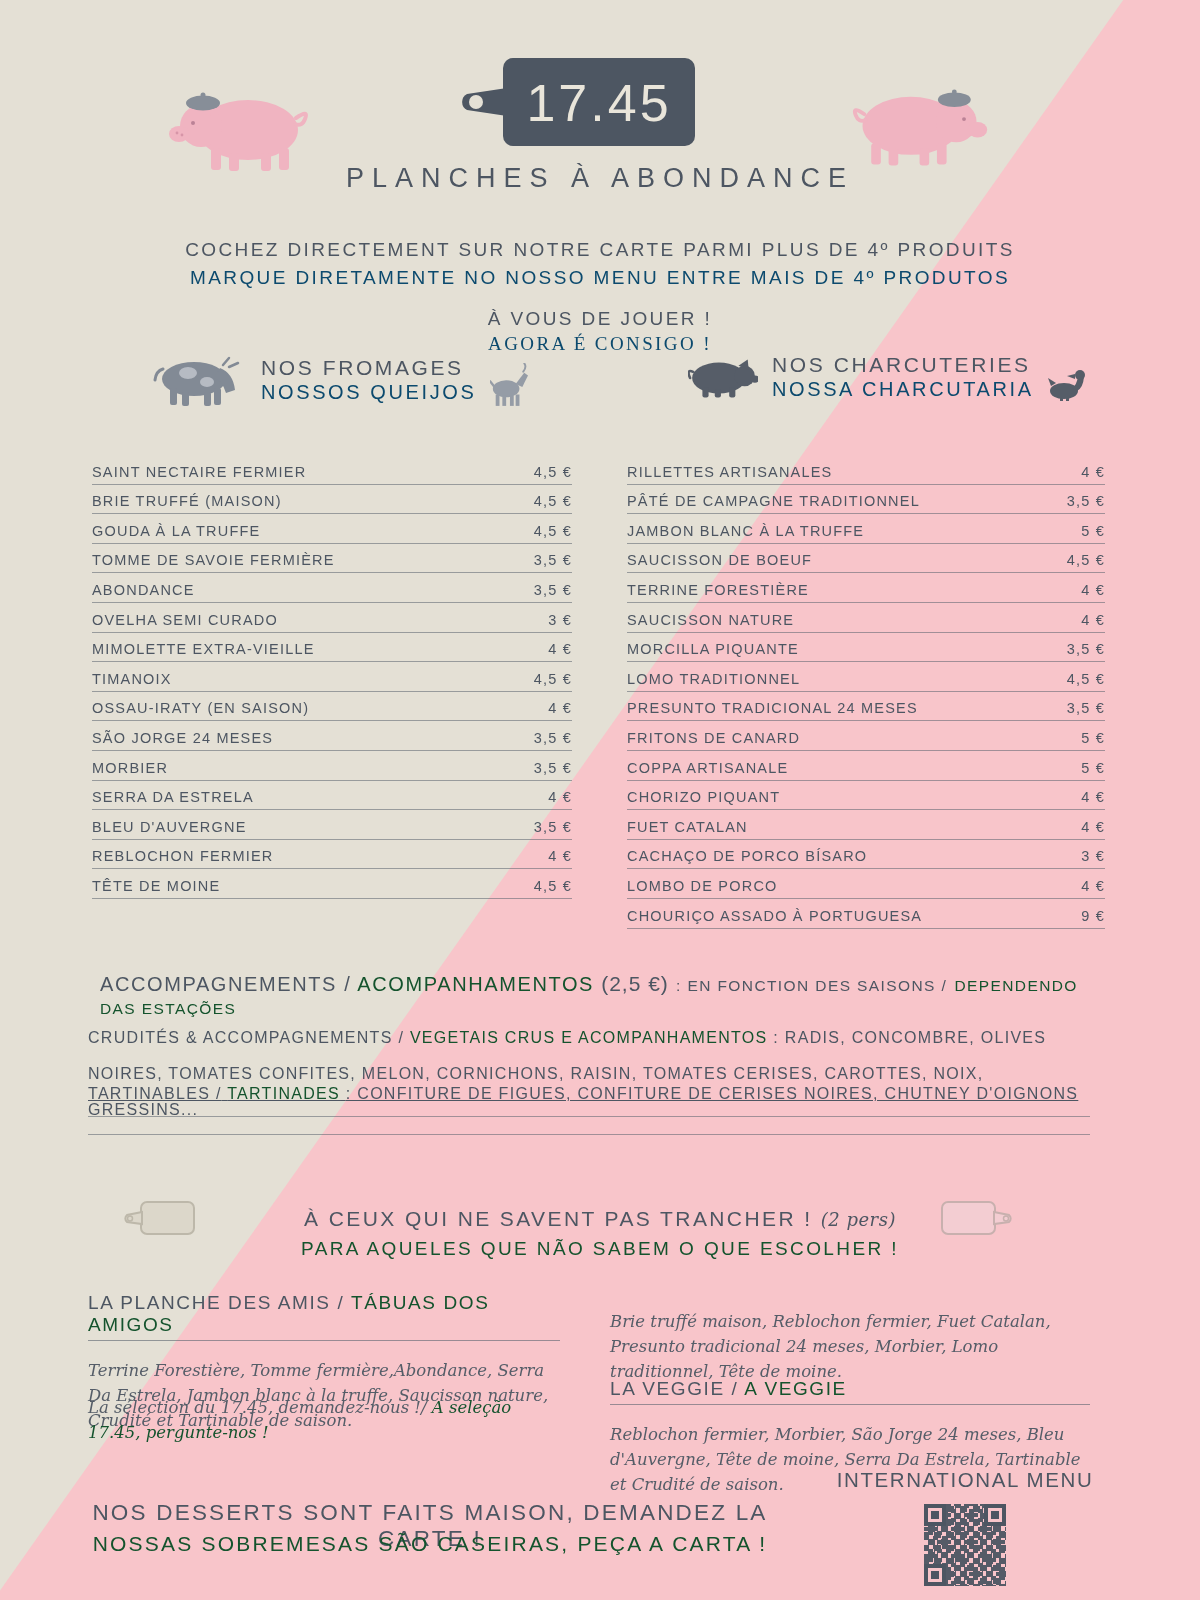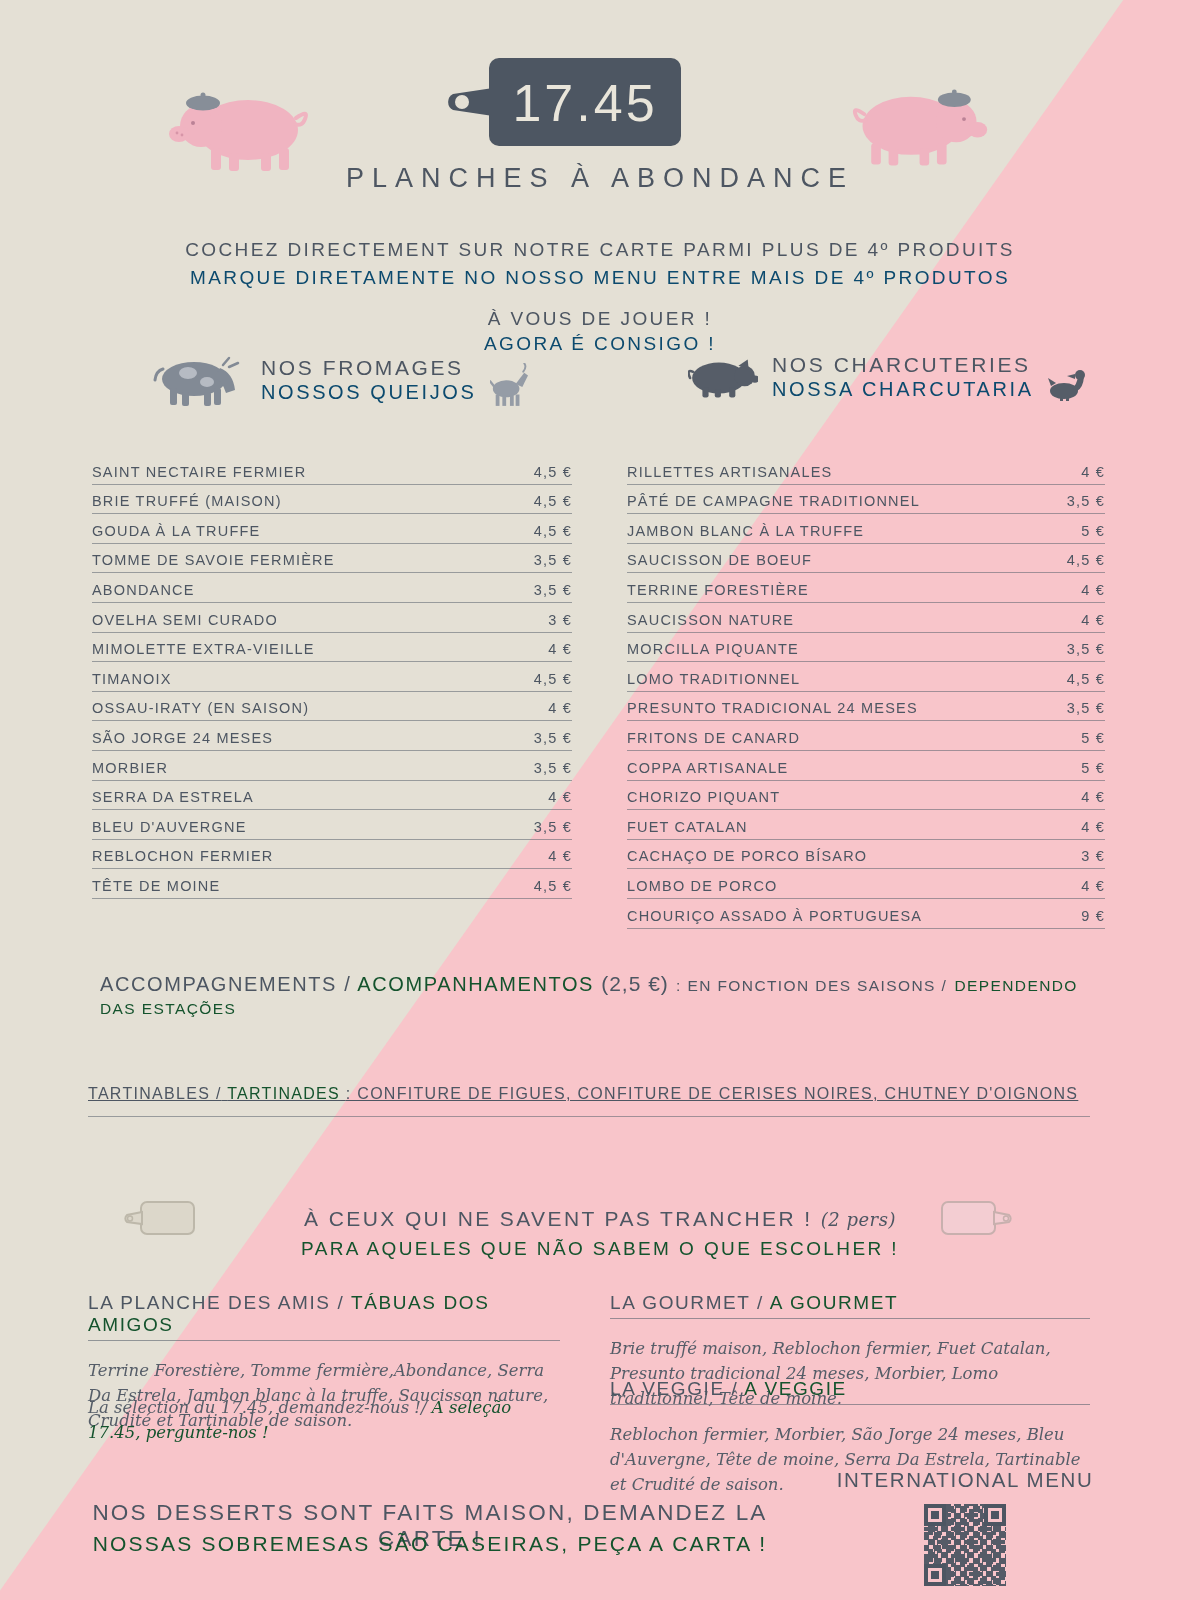--- a/index.html
+++ b/index.html
@@ -11,21 +11,21 @@
   .center{left:0;width:100%;text-align:center;}
   .ink{color:#4d5662;}
   .pink{color:#0c4a6e;}
   .lilac{color:#14532d;}
 
   
   .page-title{top:163px;font-size:27px;letter-spacing:8px;}
   .intro-fr1{top:239px;font-size:19px;letter-spacing:2.4px;}
   .intro-pt1{top:267px;font-size:19px;letter-spacing:2.4px;}
   .intro-fr2{top:308px;font-size:19px;letter-spacing:2.4px;}
-  .intro-pt2{top:333px;font-size:19px;letter-spacing:2.4px;}
+  .intro-pt2{top:333px;font-size:19px;letter-spacing:2.4px;font-family:Liberation Serif, serif;}
 
   
   .section-head{position:absolute;display:flex;align-items:center;gap:14px;}
   .sh-left{left:152px;top:352px;}
   .sh-right{left:688px;top:352px;}
   .sh-text{display:flex;flex-direction:column;line-height:1.2;}
   .sh-fr{font-size:21px;letter-spacing:2.6px;}
   .sh-pt{font-size:20px;letter-spacing:2.6px;}
   .sh-small-icon{align-self:flex-end;margin-bottom:-4px;}
 
@@ -68,21 +68,21 @@
     background:
       repeating-conic-gradient(#4d5662 0% 25%, transparent 0% 50%) 0 0/9px 9px,
       repeating-conic-gradient(#4d5662 0% 25%, transparent 0% 50%) 4px 2px/13px 13px;}
   .finder{position:absolute;width:22px;height:22px;border:4px solid #4d5662;background:#f8c5ca;
           box-sizing:border-box;display:flex;align-items:center;justify-content:center;}
   .finder i{display:block;width:8px;height:8px;background:#4d5662;}
   .f-tl{top:0;left:0}.f-tr{top:0;right:0}.f-bl{bottom:0;left:0}
 
   
   .pig-left{left:163px;top:78px;}
-  .board-logo{left:437px;top:52px;}
+  .board-logo{left:451px;top:52px;}
   .pig-right{left:848px;top:74px;}
   .pig-right svg{transform:scaleX(-1);}
   .board-small-left{left:118px;top:1198px;}
   .board-small-right{left:938px;top:1198px;}
   .board-small-right svg{transform:scaleX(-1);}
 </style>
 </head>
 <body>
 
 <div class="page">
@@ -373,20 +373,25 @@
     </div>
 
   <div class="abs accomp-header">
     <span class="ink">ACCOMPAGNEMENTS /</span>
     <span class="lilac">ACOMPANHAMENTOS</span>
     <span class="ink price">(2,5 €)</span>
     <span class="ink small">: EN FONCTION DES SAISONS /</span>
     <span class="lilac small">DEPENDENDO DAS ESTAÇÕES</span>
   </div>
 
+  <div class="abs para">
+    <span class="ink">CRUDITÉS &amp; ACCOMPAGNEMENTS /</span>
+    <span class="lilac">VEGETAIS CRUS E ACOMPANHAMENTOS</span>
+    <span class="ink">: RADIS, CONCOMBRE, OLIVES NOIRES, TOMATES CONFITES, MELON, CORNICHONS, RAISIN, TOMATES CERISES, CAROTTES, NOIX, GRESSINS...</span>
+  </div>
 
   <div class="abs para tartinables">
     <span class="ink">TARTINABLES /</span>
     <span class="lilac">TARTINADES</span>
     <span class="ink">: CONFITURE DE FIGUES, CONFITURE DE CERISES NOIRES, CHUTNEY D'OIGNONS</span>
   </div>
 
   <div class="abs board-small-left">
     <svg width="80" height="40" viewBox="0 0 80 40">
       <rect x="23" y="4" width="53" height="32" rx="6" fill="#dcd7ca" stroke="#bdb8aa" stroke-width="2"></rect>
@@ -410,24 +415,20 @@
 
   <div class="platter p1">
     <div class="platter-header">
       <span class="ink">LA PLANCHE DES AMIS /</span>
       <span class="lilac">TÁBUAS DOS AMIGOS</span>
     </div>
     <div class="platter-desc">Terrine Forestière, Tomme fermière,Abondance, Serra Da Estrela, Jambon blanc à la truffe, Saucisson nature, Crudité et Tartinable de saison.</div>
   </div>
 
   <div class="platter p2">
-    <div class="platter-header">
-      <span class="ink">LA GOURMET /</span>
-      <span class="lilac">A GOURMET</span>
-    </div>
     <div class="platter-desc">Brie truffé maison, Reblochon fermier, Fuet Catalan, Presunto tradicional 24 meses, Morbier, Lomo traditionnel, Tête de moine.</div>
   </div>
 
   <div class="platter p3">
     <div class="platter-desc">
       <span>La sélection du 17.45, demandez-nous !/</span>
       <span class="lilac">A seleção 17.45, pergunte-nos !</span>
     </div>
   </div>
 

